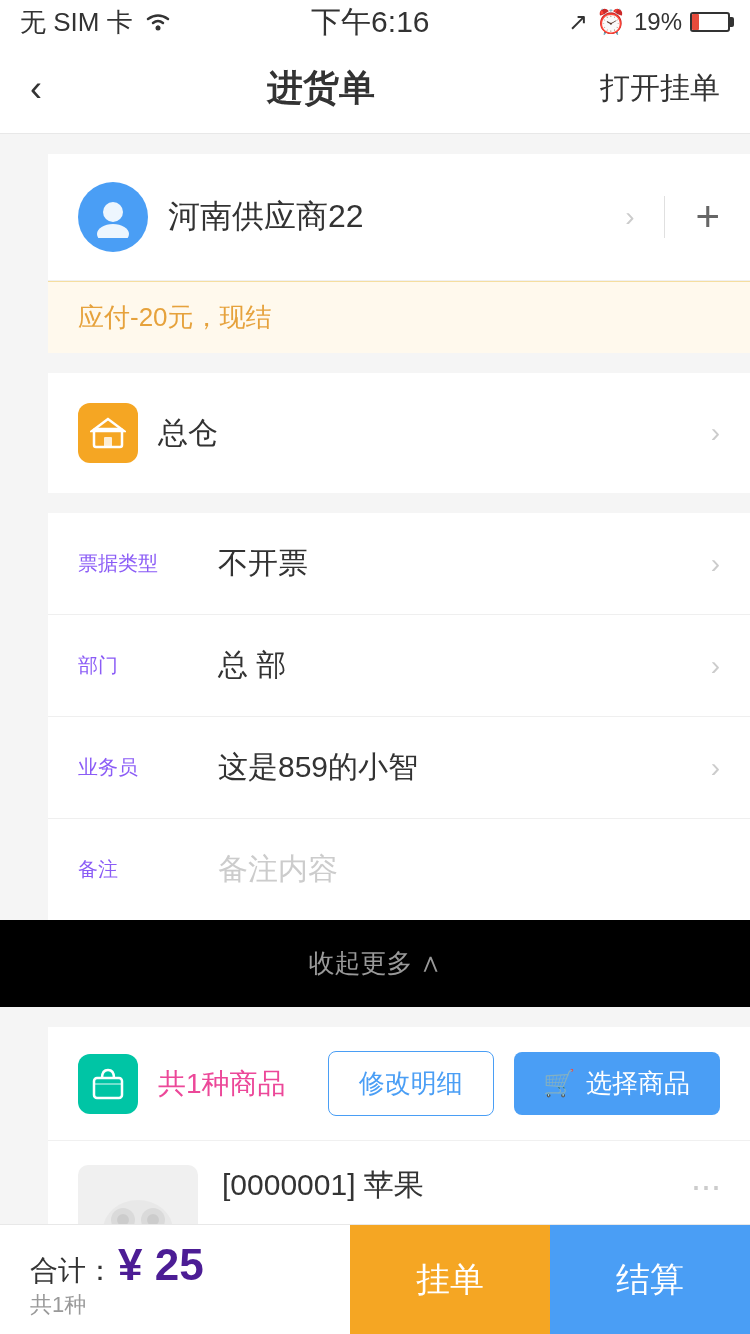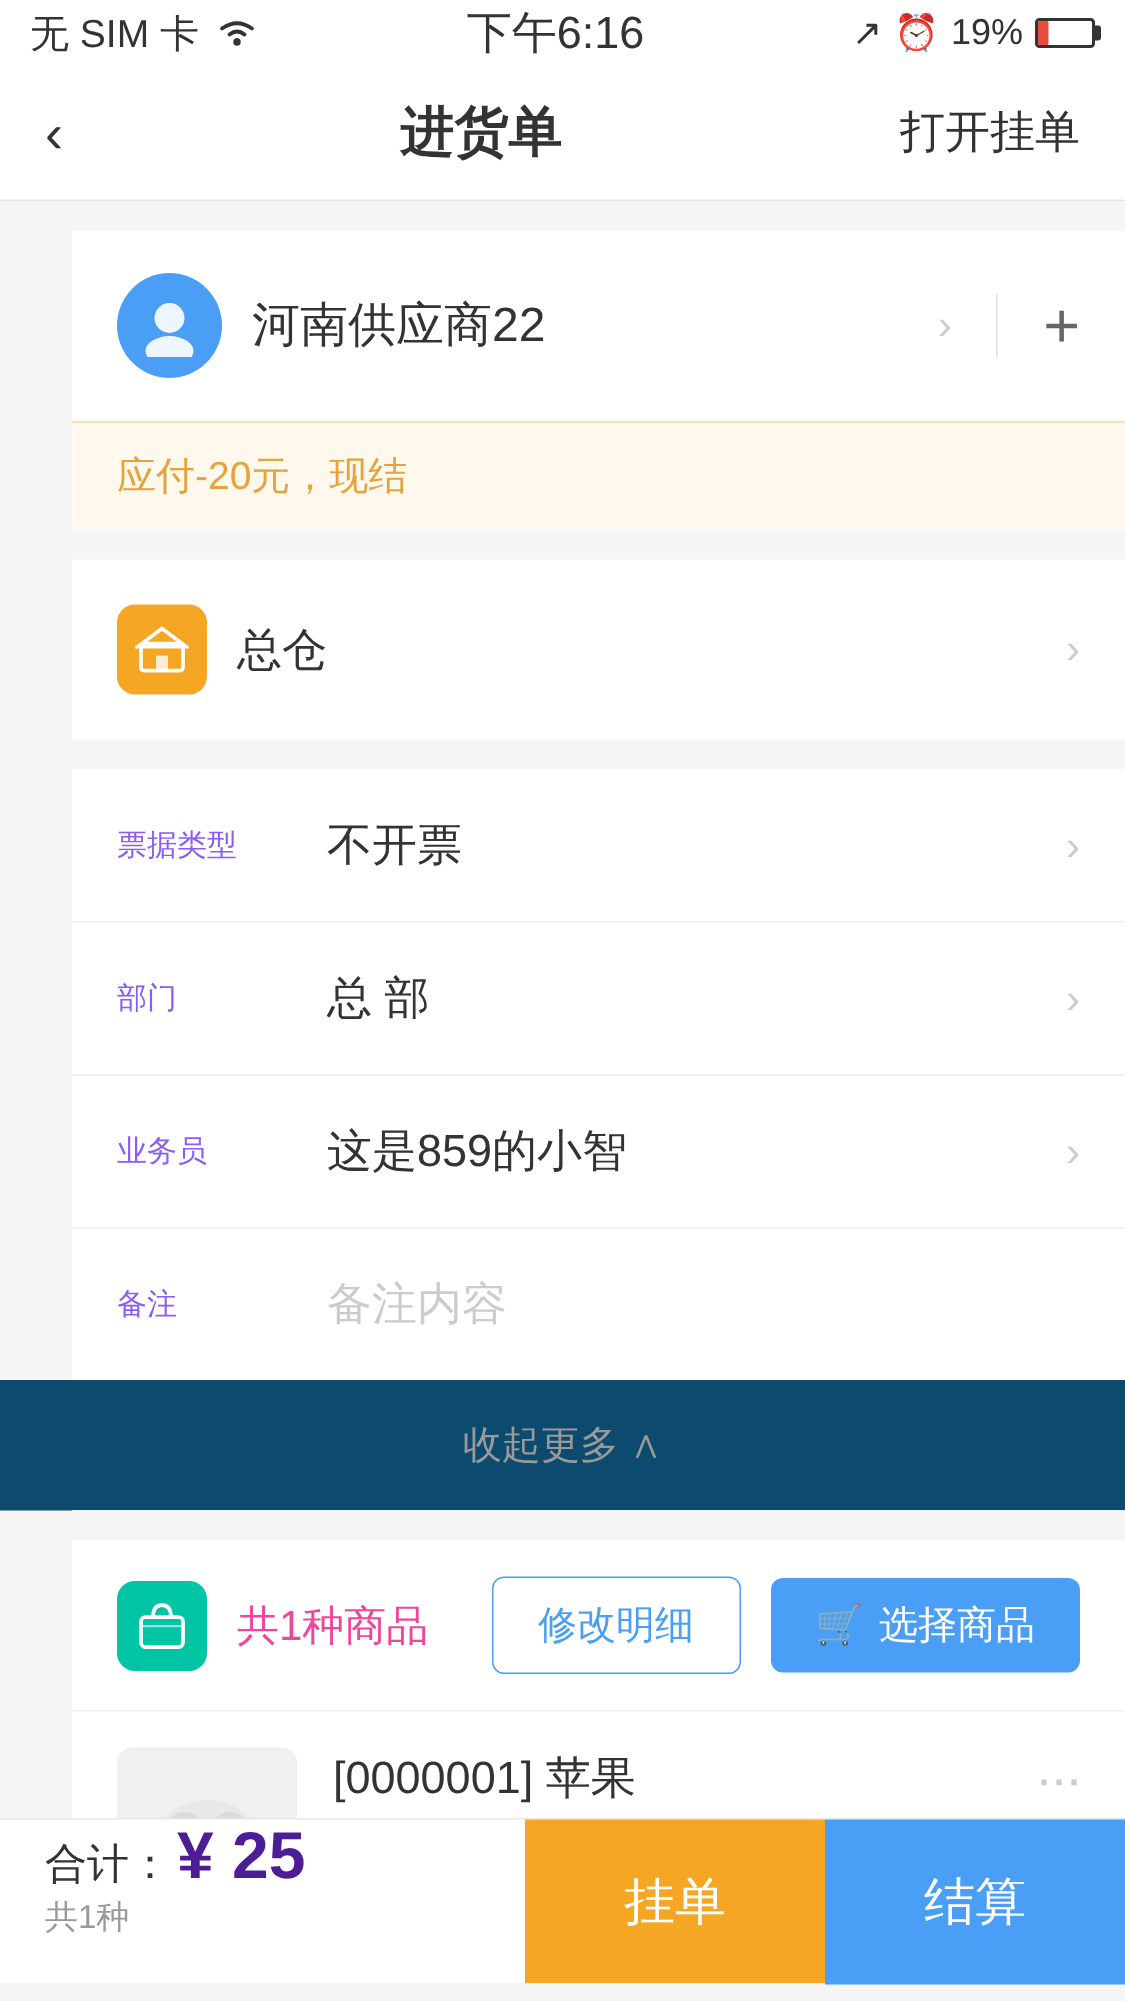--- a/index.html
+++ b/index.html
@@ -195,21 +195,21 @@
       margin-left: 20px;
     }
     .form-value.placeholder {
       color: #ccc;
     }
 
     
     .collapse-btn {
       text-align: center;
       padding: 26px;
-      background: #0c4a6e;
+      background: #000000;
       font-size: 26px;
       color: #999;
       cursor: pointer;
     }
 
     
     .product-header {
       display: flex;
       align-items: center;
       padding: 24px 30px;
@@ -299,24 +299,25 @@
     .product-more {
       color: #ccc;
       font-size: 36px;
       cursor: pointer;
       letter-spacing: -2px;
     }
 
     
     .bottom-bar {
       position: fixed;
-      bottom: 12px;
+      bottom: 0;
       width: 750px;
       height: 110px;
       display: flex;
+      align-items: center;
       background: #fff;
       border-top: 1px solid #e8e8e8;
     }
     .bottom-total {
       flex: 1;
       padding: 0 30px;
     }
     .total-label {
       font-size: 28px;
       color: #333;

